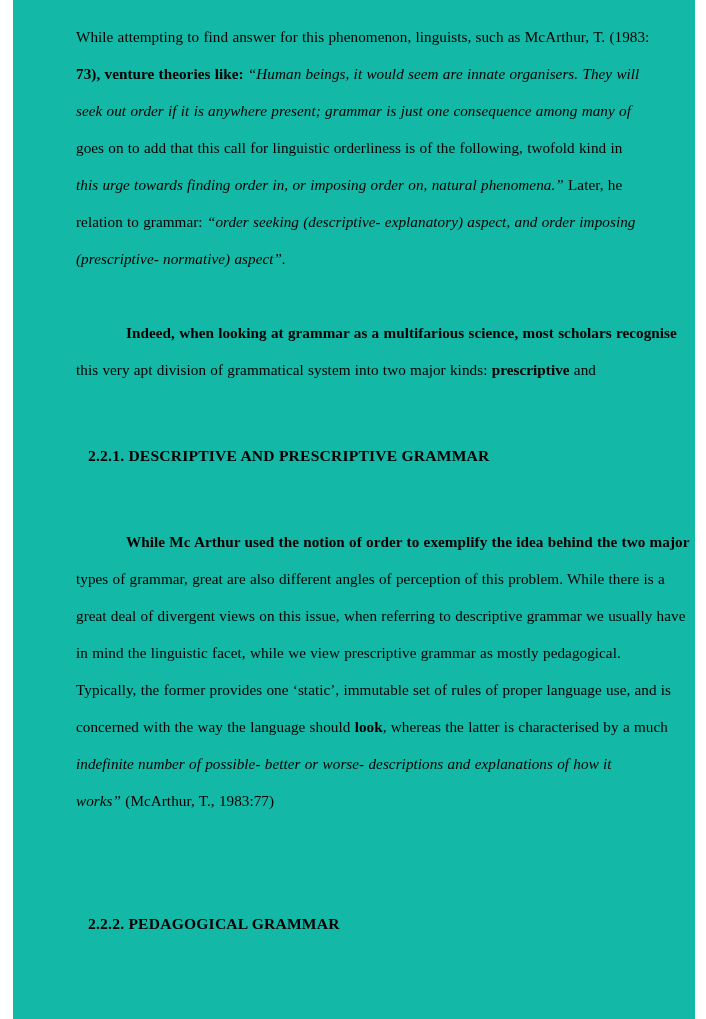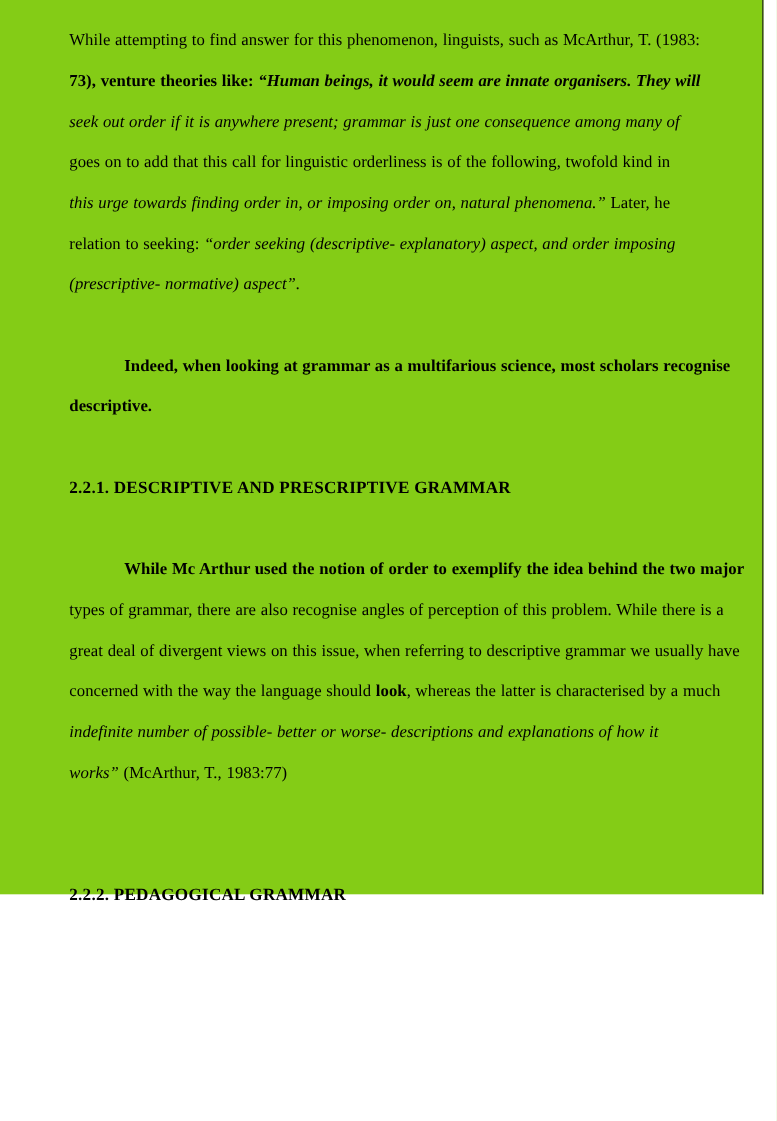--- a/index.html
+++ b/index.html
@@ -12,25 +12,25 @@
     height: 1019px;
     position: relative;
     overflow: hidden;
     font-family: "Liberation Serif", "DejaVu Serif", serif;
     color: #000000;
   }
 
   
   #page-sheet {
     position: absolute;
-    left: 0;
+    left: 13px;
     top: 0;
     width: 694px;
-    height: 813px;
-    background: #84cc16;
+    height: 1019px;
+    background: #14b8a6;
     border-right: 1px solid #1a1a1a;
     box-sizing: border-box;
   }
 
   #page-gutter {
     position: absolute;
     left: 695px;
     top: 0;
     width: 11px;
     height: 1019px;
@@ -52,21 +52,21 @@
     letter-spacing: 0.05px;
     word-spacing: 0.4px;
   }
 
   .para.indent {
     text-indent: 50px;
     font-weight: bold;
   }
 
   .heading {
-    margin: 0;
+    margin: 12px;
     font-size: 15.6px;
     line-height: 37px;
     font-weight: bold;
     letter-spacing: 0.2px;
   }
 
   .spacer-line { height: 37px; }
   .spacer-half { height: 18px; }
 
   i.q { }
@@ -79,61 +79,67 @@
   <div id="text-column">
 
     <div class="spacer-half"></div>
 
     <p class="para">
       <span>While attempting to find answer for this phenomenon, linguists, such as McArthur, T. (1983:</span>
       <span></span>
     </p>
 
     <div class="para">
-      <span class="mixed-1"><span style="font-style: normal; font-weight: bold;">73), venture theories like: </span><span style="font-style: italic; font-weight: bold;">“Human beings, it would seem are innate organisers. They will</span></span>
+      <span class="mixed-1"><span style="font-style: normal; font-weight: bold;">73), venture theories like: </span><span style="font-style: italic; font-weight: normal;">“Human beings, it would seem are innate organisers. They will</span></span>
     </div>
     <div class="para">
       <i class="q">seek out order if it is anywhere present; grammar is just one consequence among many of</i>
     </div>
     <div class="para">
       <span>goes on to add that this call for linguistic orderliness is of the following, twofold kind in</span>
     </div>
     <div class="para">
       <span class="mixed-2"><i>this urge towards finding order in, or imposing order on, natural phenomena.”</i><span> Later, he</span></span>
     </div>
     <div class="para">
-      <span class="mixed-3"><span style="font-style: normal; font-weight: normal;">relation to seeking:  </span><span style="font-style: italic; font-weight: normal;">“order seeking (descriptive- explanatory) aspect, and order imposing</span></span>
+      <span class="mixed-3"><span style="font-style: normal; font-weight: normal;">relation to grammar:  </span><span style="font-style: italic; font-weight: normal;">“order seeking (descriptive- explanatory) aspect, and order imposing</span></span>
     </div>
     <div class="para">
       <i class="q">(prescriptive- normative) aspect”.</i>
     </div>
 
     <div class="spacer-line"></div>
 
     <div class="para indent">
       <span>Indeed, when looking at grammar as a multifarious science, most scholars recognise</span>
     </div>
     <div class="para">
-      <b class="bd">descriptive.</b>
+      <span class="mixed-4"><span>this very apt division of grammatical system into two major kinds: </span><b>prescriptive</b><span> and</span></span>
     </div>
 
     <div class="spacer-line"></div>
 
     <h2 class="heading">2.2.1. DESCRIPTIVE AND PRESCRIPTIVE GRAMMAR</h2>
 
     <div class="spacer-line"></div>
 
     <div class="para indent">
       <span>While  Mc Arthur used the notion of order to exemplify the idea behind the two major</span>
     </div>
     <div class="para">
-      <span>types of grammar, there are also recognise angles of perception of this problem. While there is a</span>
+      <span>types of grammar, great are also different angles of perception of this problem. While there is a</span>
     </div>
     <div class="para">
       <span>great deal of divergent views on this issue, when referring to descriptive grammar we usually have</span>
+    </div>
+    <div class="para">
+      <span>in mind the linguistic facet, while we view prescriptive grammar as mostly pedagogical.</span>
+    </div>
+    <div class="para">
+      <span>Typically, the former provides one ‘static’, immutable set of rules of proper language use, and is</span>
     </div>
     <div class="para">
       <span class="mixed-5"><span>concerned with the way the language should </span><b>look</b><span>, whereas the latter is characterised by a much</span></span>
     </div>
     <div class="para">
       <i class="q">indefinite number of possible- better or worse- descriptions and explanations of how it</i>
     </div>
     <div class="para">
       <span class="mixed-7"><i>works”</i><span> (McArthur, T., 1983:77)</span></span>
     </div>

